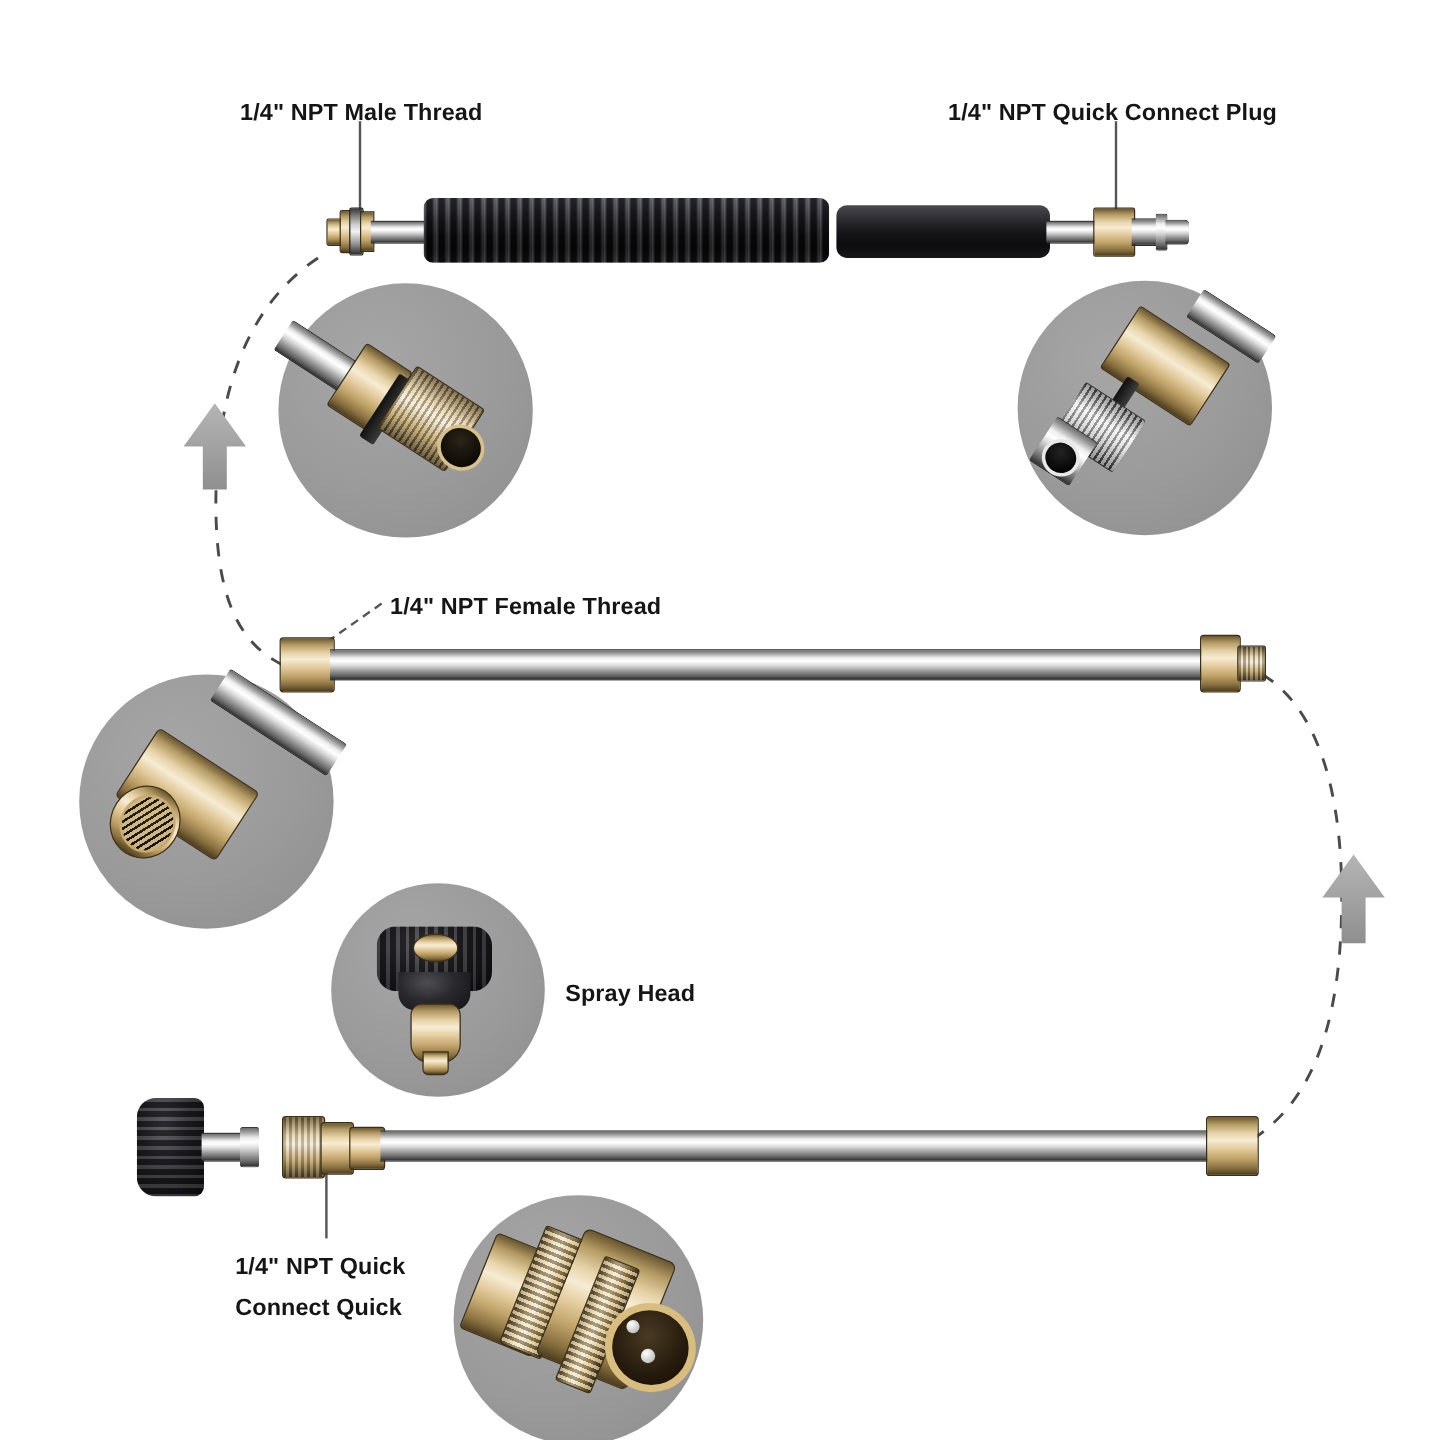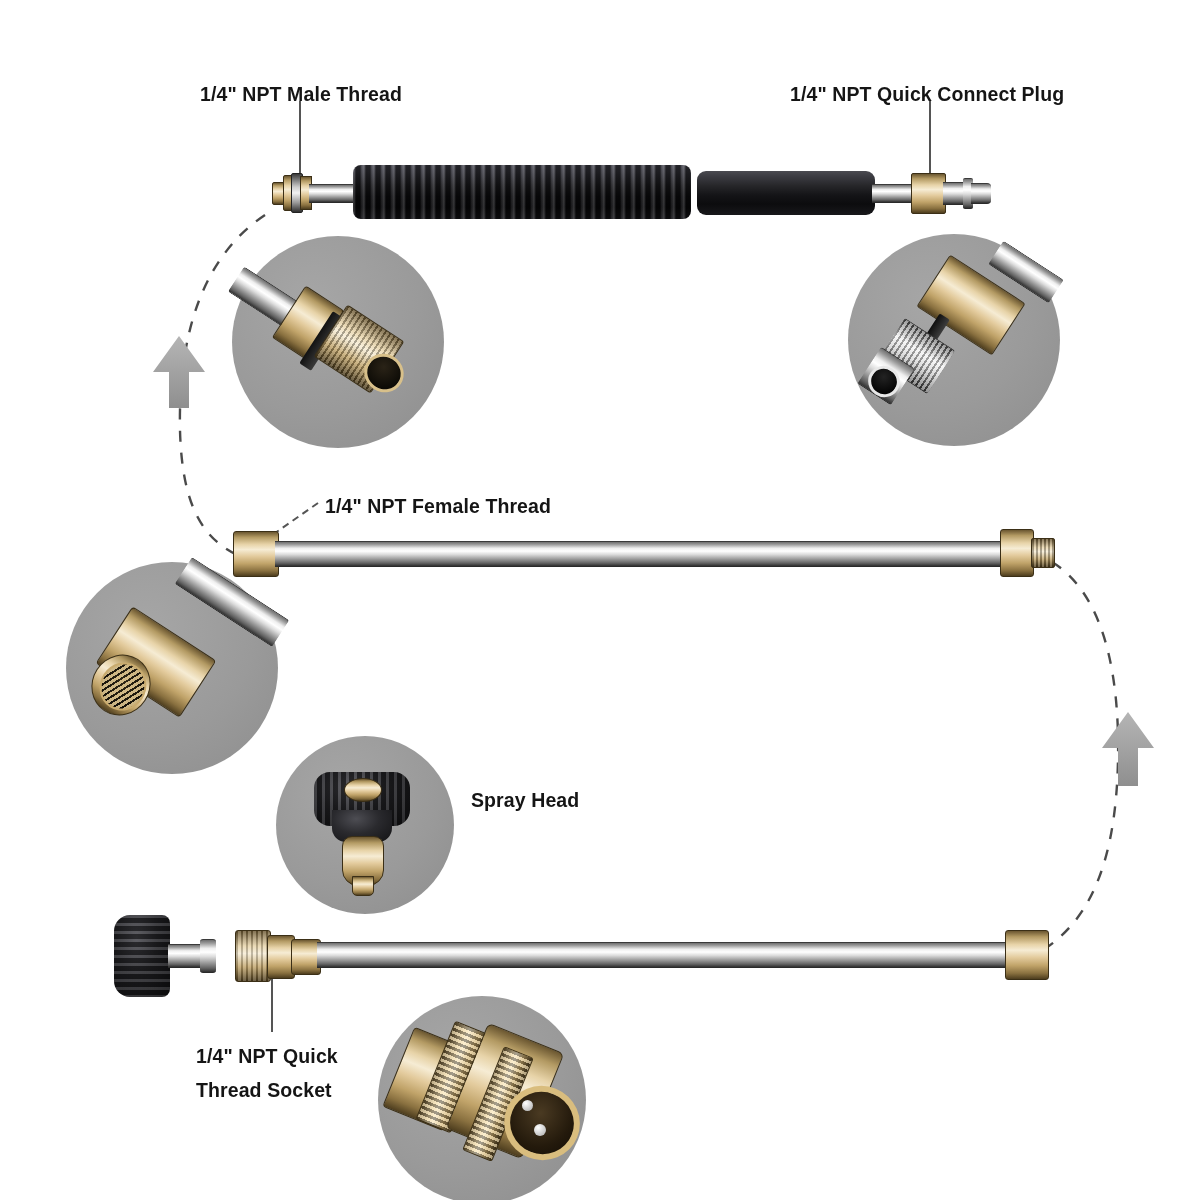--- a/index.html
+++ b/index.html
@@ -61,23 +61,23 @@
 
     <line x1="300" y1="101" x2="300" y2="182" stroke="#555" stroke-width="2"></line>
     <line x1="930" y1="101" x2="930" y2="190" stroke="#555" stroke-width="2"></line>
     <line x1="318" y1="503" x2="268" y2="538" stroke="#555" stroke-width="2" stroke-dasharray="7 5"></line>
     <line x1="272" y1="1032" x2="272" y2="965" stroke="#555" stroke-width="2"></line>
   </svg>
 
   <div class="lbl" style="left:200px;top:80px;">1/4" NPT Male Thread</div>
   <div class="lbl" style="left:790px;top:80px;">1/4" NPT Quick Connect Plug</div>
   <div class="lbl" style="left:325px;top:492px;">1/4" NPT Female Thread</div>
-  <div class="lbl" style="left:471px;top:786px;">Spray Head</div>
+  <div class="lbl" style="left:471px;top:814px;">Spray Head</div>
   <div class="lbl" style="left:196px;top:1042px;">1/4" NPT Quick</div>
-  <div class="lbl" style="left:196px;top:1076px;">Thread Socket</div>
+  <div class="lbl" style="left:196px;top:1076px;">Connect Quick</div>
 
   <div class="part">
 
     <div class="part brass" style="left:272px;top:182px;width:12px;height:21px;border-radius:2px;"></div>
     <div class="part brass" style="left:283px;top:175px;width:9px;height:34px;border-radius:2px;"></div>
     <div class="part" style="left:291px;top:173px;width:10px;height:38px;background:
          linear-gradient(to bottom,#3a3a3a,#cfcfcf 35%,#f2f2f2 50%,#9b9b9b 75%,#2e2e2e);
          border:1px solid #222;border-radius:2px;"></div>
     <div class="part brass" style="left:300px;top:176px;width:10px;height:32px;"></div>
 

